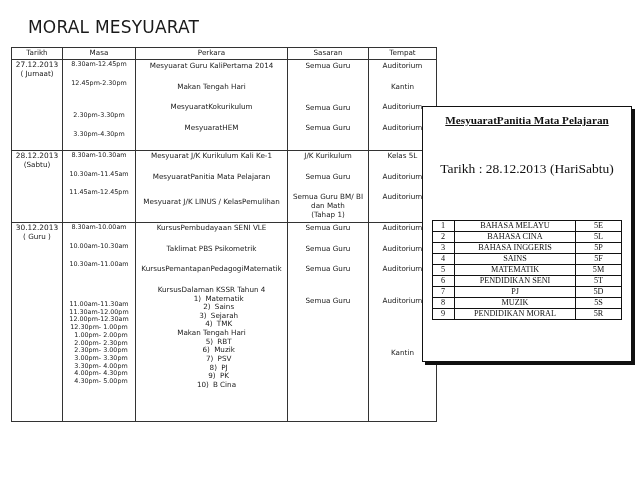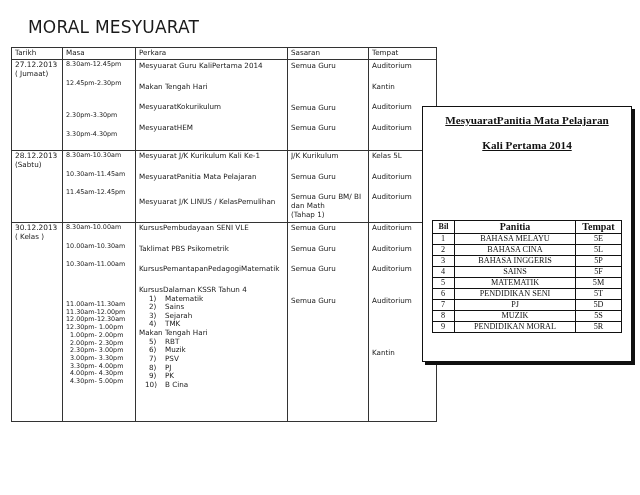--- a/index.html
+++ b/index.html
@@ -1,19 +1,19 @@
 <!DOCTYPE html>
 <html><head>
   <meta charset="utf-8">
   <style>
     html, body { margin:0; padding:0; background:#ffffff; }
     body { width:640px; height:495px; position:relative; overflow:hidden; font-family:"Liberation Sans", sans-serif; color:#1a1a1a; }
     .title { position:absolute; left:28px; top:17px; font-size:17px; letter-spacing:0.2px; font-family:"DejaVu Sans", sans-serif; font-weight:normal; }
     table.main { position:absolute; left:11px; top:47px; width:425px; border-collapse:collapse; font-size:7.2px; font-family:"DejaVu Sans", sans-serif; table-layout:fixed; }
-    table.main td, table.main th { border:1px solid #333; vertical-align:top; padding:1px 3px; font-weight:normal; text-align:left; line-height:1.2; }
+    table.main td, table.main th { border:1px solid #333; vertical-align:top; padding:1px 3px; font-weight:normal; text-align:center; line-height:1.2; }
     table.main th { font-size:7.2px; padding:1px 3px; height:9px; }
     .line { display:block; white-space:nowrap; overflow:hidden; }
     .masa .line { font-size:6.4px; }
     .listnum { display:inline-block; width:16px; padding-left:10px; }
     .overlay { position:absolute; left:422px; top:106px; width:208px; height:254px; border:1.5px solid #111; background:#fff; box-shadow:3px 3px 0 #111; font-family:"Liberation Serif", serif; color:#111; }
     .ov-h1 { position:absolute; left:0; width:100%; text-align:center; font-weight:bold; text-decoration:underline; font-size:11.2px; }
     .ov-t { position:absolute; left:0; width:100%; text-align:center; }
     table.panitia { position:absolute; left:9px; top:113px; width:189px; border-collapse:collapse; font-family:"Liberation Serif", serif; font-size:8.2px; table-layout:fixed; }
     table.panitia td, table.panitia th { border:1px solid #111; padding:0; height:10px; line-height:10px; text-align:center; }
     table.panitia th { font-weight:bold; font-size:10px; height:12px; line-height:12px; }
@@ -98,21 +98,21 @@
     <td>
       <span class="line">Kelas 5L</span>
       <span class="line" style="margin-top:12px">Auditorium</span>
       <span class="line" style="margin-top:12px">Auditorium</span>
     </td>
   </tr>
 
   <tr style="height:199px">
     <td>
       <span class="line" style="font-size:7.4px">30.12.2013</span>
-      <span class="line">( Kelas )</span>
+      <span class="line">( Guru )</span>
     </td>
     <td class="masa">
       <span class="line">8.30am-10.00am</span>
       <span class="line" style="margin-top:11px">10.00am-10.30am</span>
       <span class="line" style="margin-top:11px">10.30am-11.00am</span>
       <div style="margin-top:32px">
         <span class="line">11.00am-11.30am</span>
         <span class="line">11.30am-12.00pm</span>
         <span class="line">12.00pm-12.30am</span>
         <span class="line">12.30pm-  1.00pm</span>
@@ -154,34 +154,29 @@
       <span class="line" style="margin-top:12px">Auditorium</span>
       <span class="line" style="margin-top:23px">Auditorium</span>
       <span class="line" style="margin-top:43px">Kantin</span>
     </td>
   </tr>
 </tbody>
   </table>
 
 <div class="overlay">
   <div class="ov-h1" style="top:7px">MesyuaratPanitia Mata Pelajaran</div>
-  <div class="ov-h1" style="top:32px">Kali Pertama 2014</div>
+  <div class="ov-t" style="top:54px;font-size:13.5px">Tarikh : 28.12.2013 (HariSabtu)</div>
 
   <table class="panitia">
     <colgroup>
         <col style="width:22px">
         <col style="width:121px">
         <col style="width:46px">
       </colgroup>
     <tbody>
-        <tr>
-      <th class="bil">Bil</th>
-      <th>Panitia</th>
-      <th>Tempat</th>
-    </tr>
     <tr>
           <td class="bil">1</td>
           <td>BAHASA MELAYU</td>
           <td>5E</td>
         </tr>
     <tr>
           <td class="bil">2</td>
           <td>BAHASA CINA</td>
           <td>5L</td>
         </tr>

